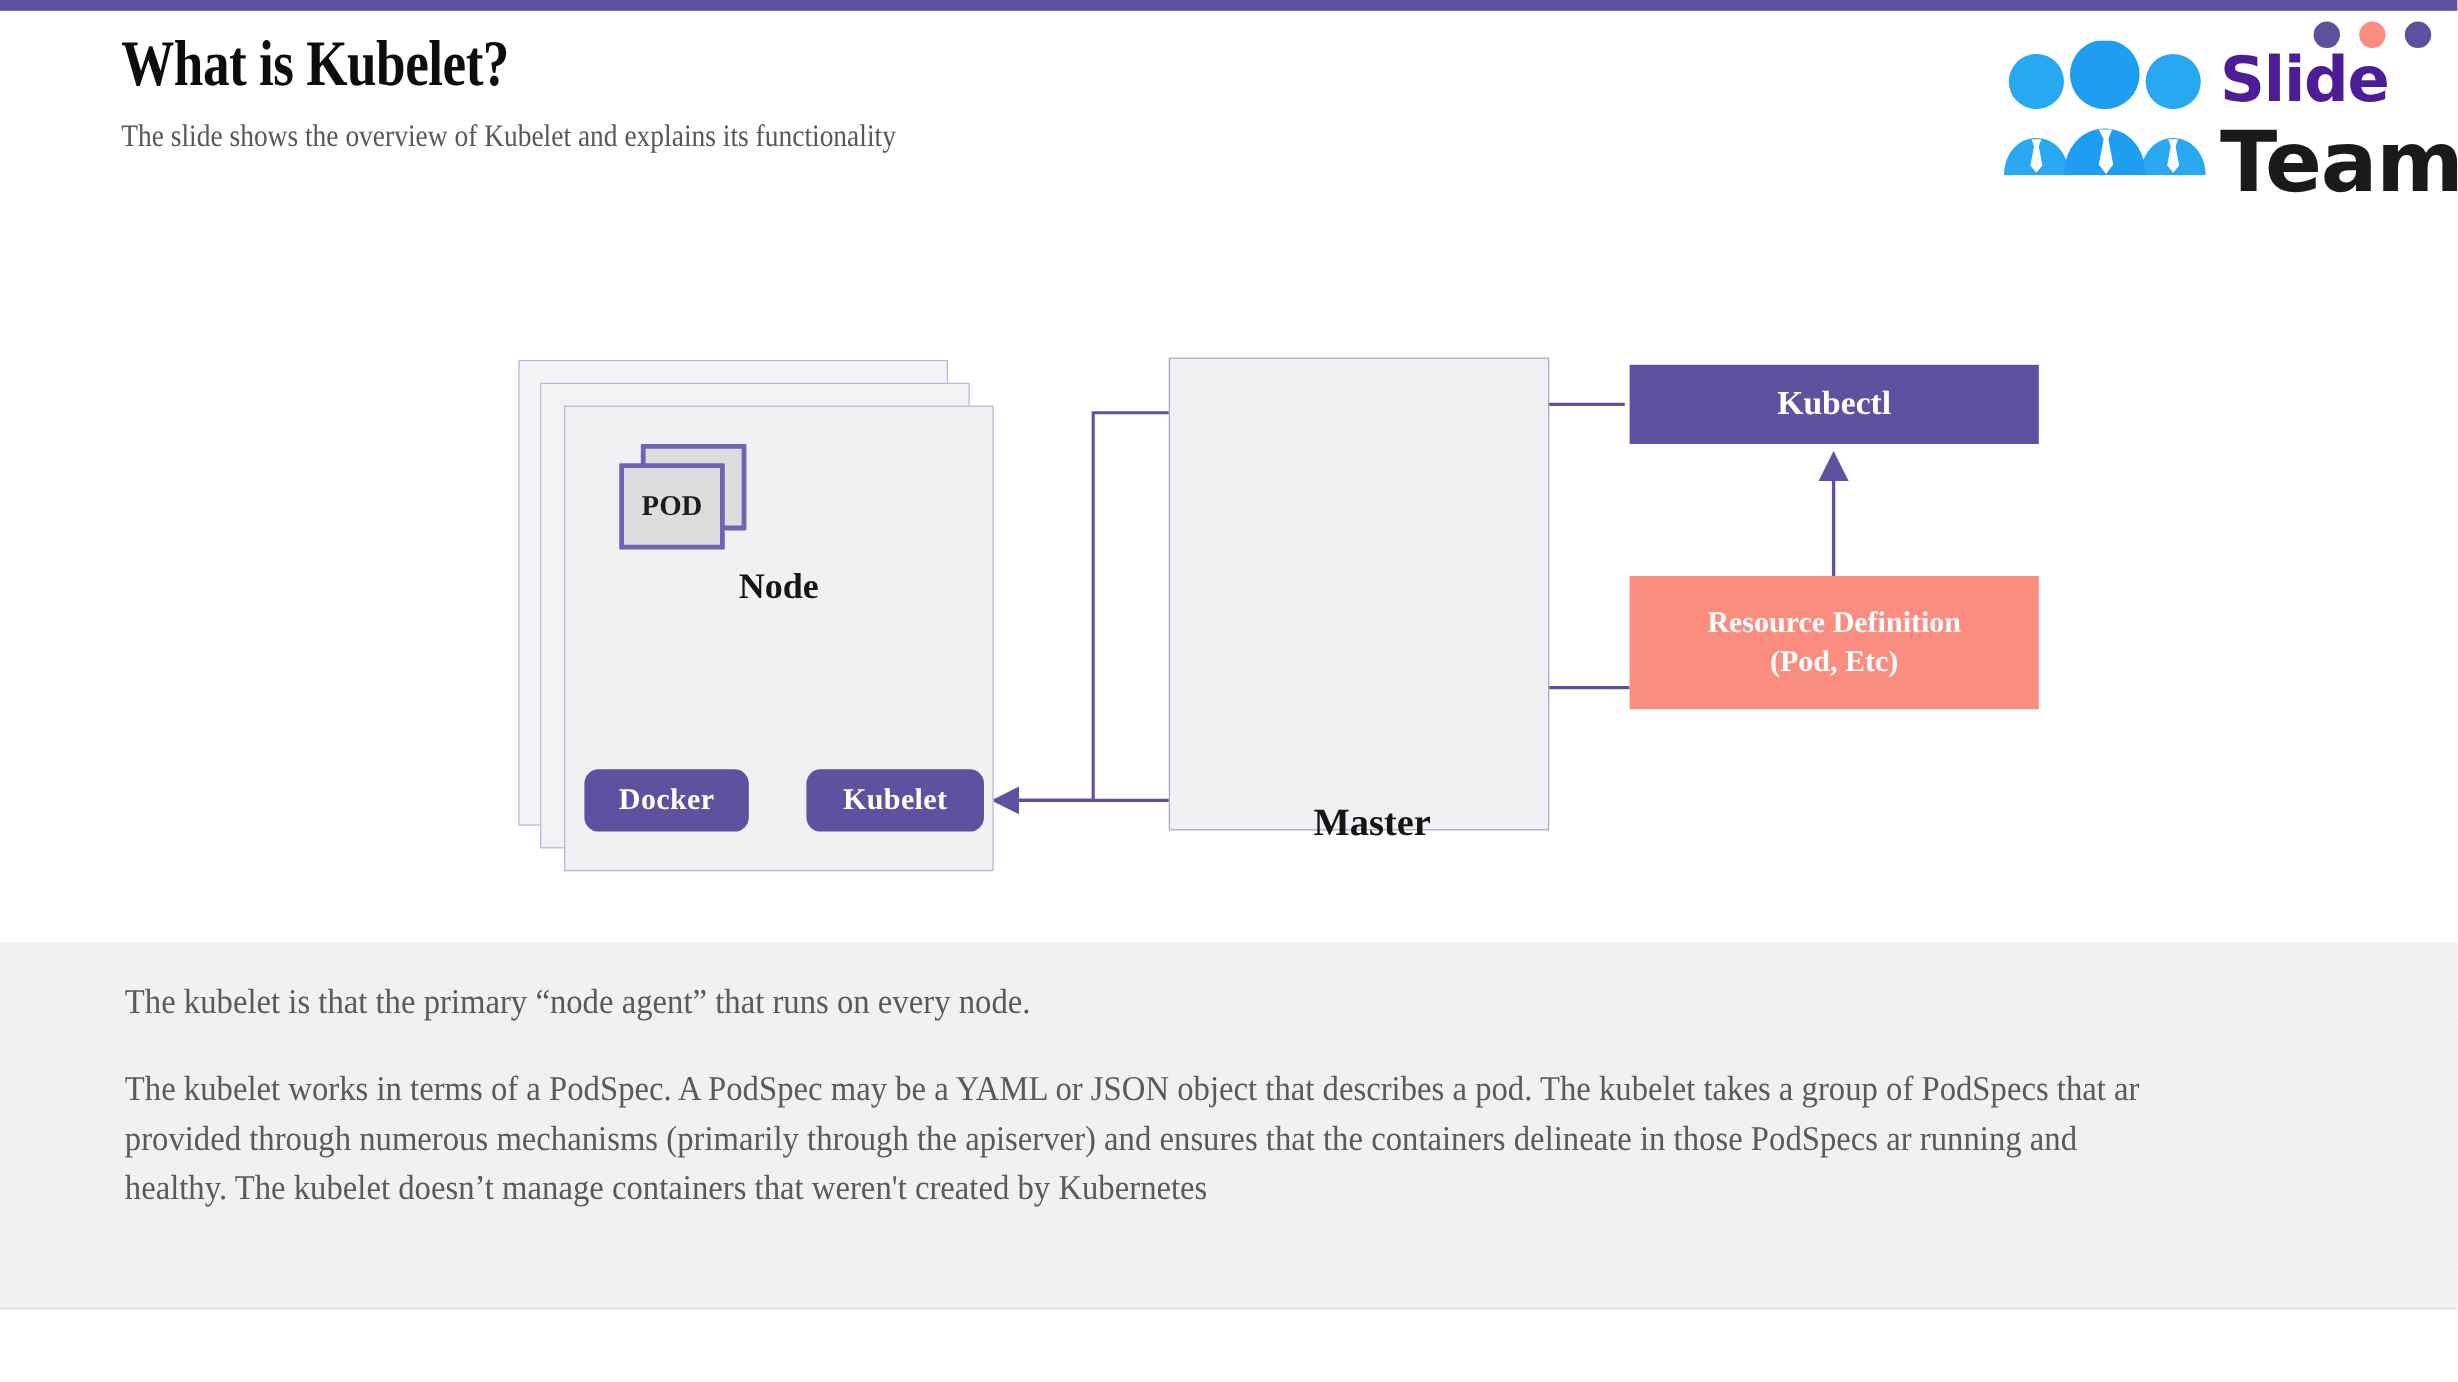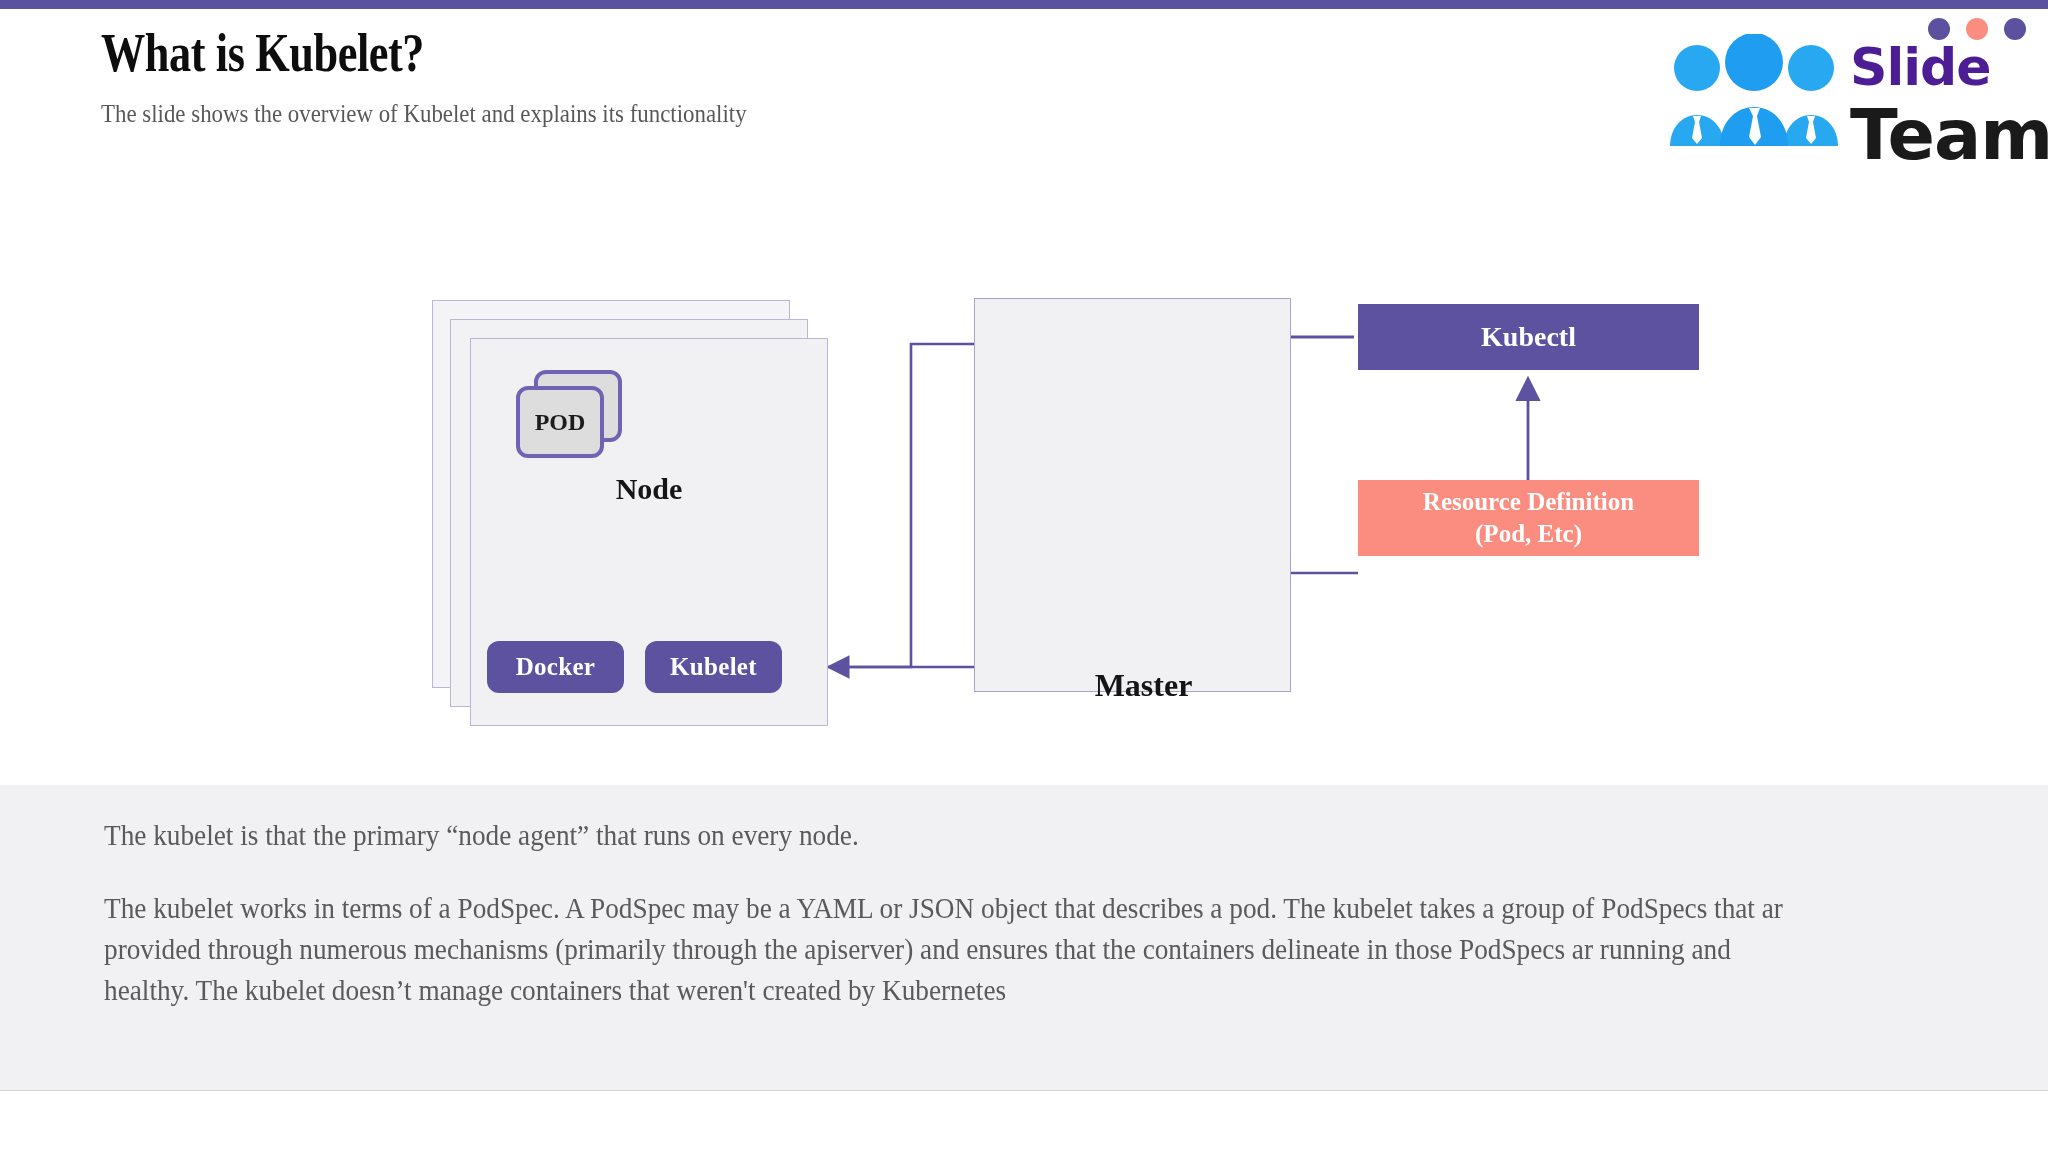--- a/index.html
+++ b/index.html
@@ -49,41 +49,41 @@
   .node-card {
     position: absolute; background: #f1f1f3;
     border: 1.5px solid #b9b6d6;
   }
   .node-card.n1 { left: 432px; top: 120px; width: 358px; height: 388px; background:#f4f4f6; }
   .node-card.n2 { left: 450px; top: 139px; width: 358px; height: 388px; background:#f2f2f4; }
   .node-card.n3 { left: 470px; top: 158px; width: 358px; height: 388px; background:#f1f1f3; }
 
   .pod-wrap { position: absolute; left: 508px; top: 190px; width: 118px; height: 92px; }
   .pod-sq {
-    position: absolute; border: 4px solid #6f63b4; border-radius: 12px;
+    position: absolute; border: 4px solid #6f63b4; border-radius: 1px;
     background: #dddddd; width: 88px; height: 72px;
   }
   .pod-sq.back { left: 26px; top: 0px; }
   .pod-sq.front { left: 8px; top: 16px; display:flex; align-items:center; justify-content:center;
     font-weight: bold; font-size: 24px; color:#1c1c1c; font-family:"Liberation Serif", serif; }
 
   .node-label {
     position: absolute; left: 470px; top: 292px; width: 358px;
     text-align: center; font-weight: bold; font-size: 30px; color:#151515;
     font-family: "Liberation Serif", serif;
   }
 
   .pill {
     position: absolute; background: #5d52a0; color: #fff;
     border-radius: 12px; display:flex; align-items:center; justify-content:center;
     font-weight: bold; font-size: 25px; font-family: "Liberation Serif", serif;
     letter-spacing: 0.3px;
   }
   .pill.docker  { left: 487px; top: 461px; width: 137px; height: 52px; }
-  .pill.kubelet { left: 645px; top: 461px; width: 137px; height: 52px; font-family: Liberation Serif, serif; }
+  .pill.kubelet { left: 672px; top: 461px; width: 148px; height: 52px; font-family: Liberation Serif, serif; }
 
   .master-box {
     position: absolute; left: 974px; top: 118px; width: 317px; height: 394px;
     background: #f1f1f3; border: 1.5px solid #a9a5c9;
   }
   .api-box {
     position: absolute; left: 1013px; top: 138px; width: 240px; height: 52px;
     background: #d9d9d9; display:flex; align-items:center; justify-content:center;
     font-weight: bold; font-size: 30px; color:#1a1a1a; font-family:"Liberation Serif", serif;
   }
@@ -94,21 +94,21 @@
 
   .block {
     position: absolute; display:flex; align-items:center; justify-content:center;
     text-align:center; color:#fff; font-weight:bold; font-family:"Liberation Serif", serif;
   }
   .block.kubectl {
     left: 1358px; top: 124px; width: 341px; height: 66px;
     background:#5d52a0; font-size: 28px;
   }
   .block.resource {
-    left: 1358px; top: 300px; width: 341px; height: 76px;
+    left: 1358px; top: 300px; width: 341px; height: 111px;
     background:#fb8d80; font-size: 25px; line-height: 32px;
   }
 
   svg.wires { position:absolute; left:0; top:0; width:2048px; height:600px; overflow:visible; }
 
   
   .body-panel {
     position:absolute; left:0; top:785px; width:2048px; height:305px;
     background:#f1f1f3;
   }

